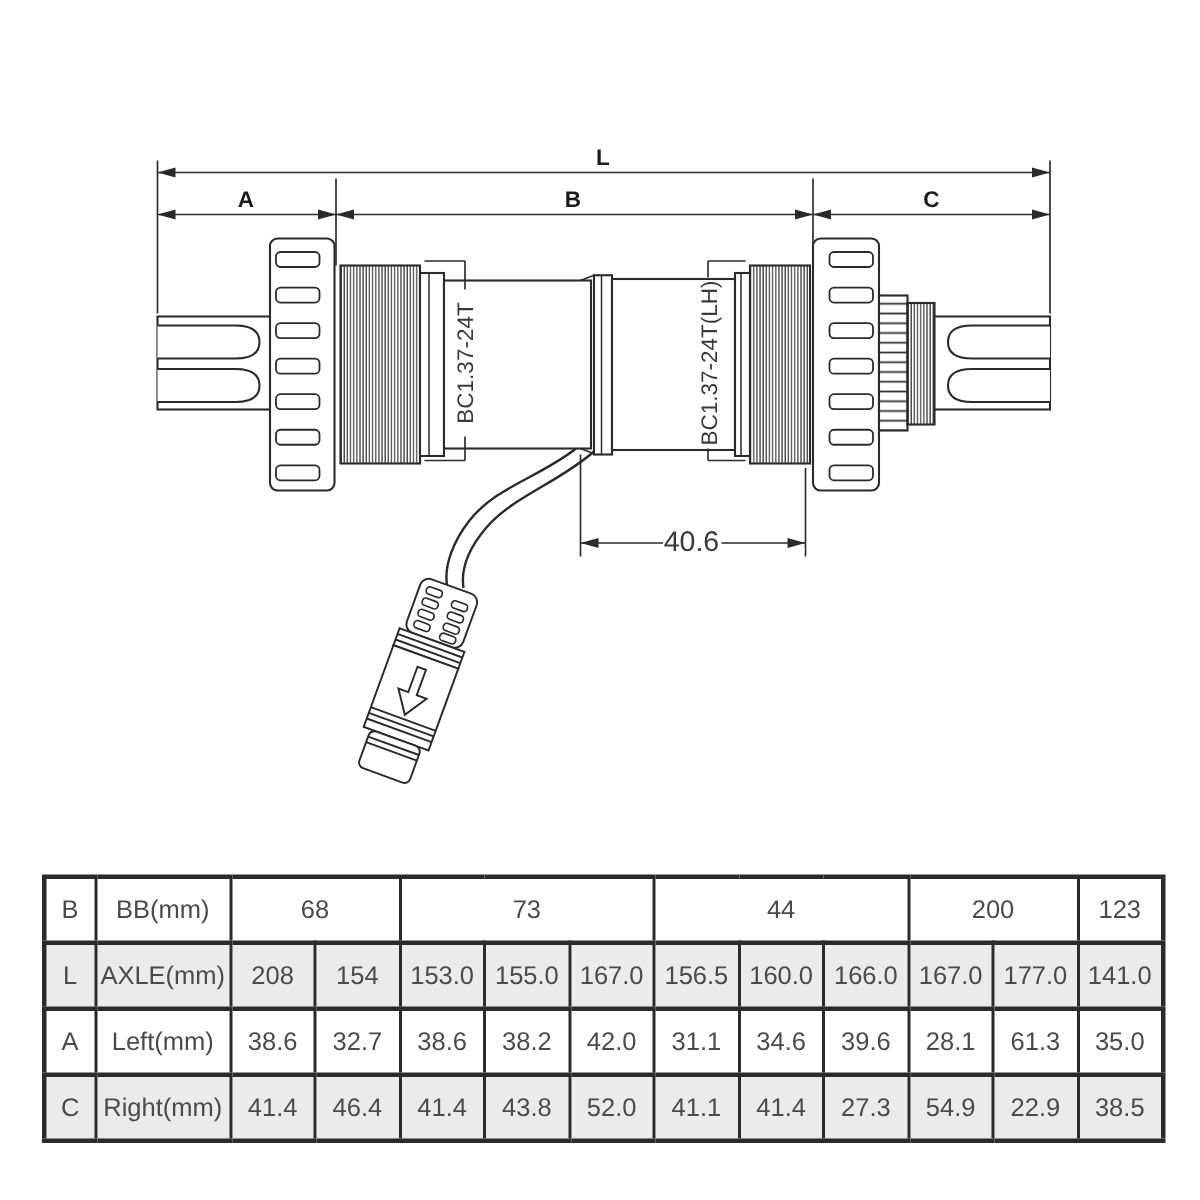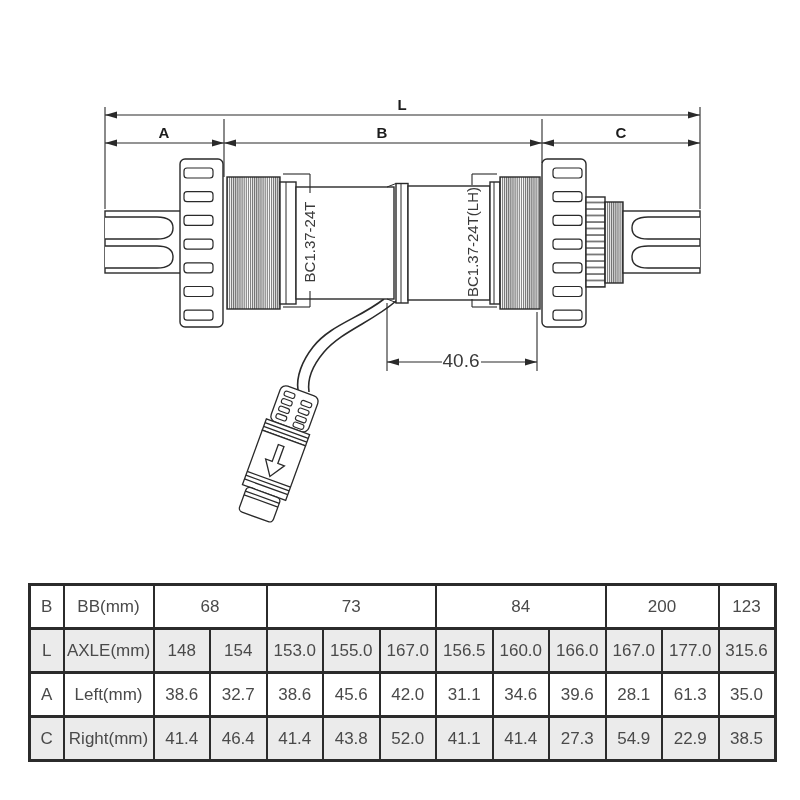--- a/index.html
+++ b/index.html
@@ -199,46 +199,46 @@
         <col class="c-val">
           <col class="c-val">
           <col class="c-val">
       </colgroup>
       <tbody>
           <tr>
         <td>B</td>
         <td>BB(mm)</td>
         <td colspan="2">68</td>
         <td colspan="3">73</td>
-        <td colspan="3">84</td>
+        <td colspan="3">44</td>
         <td colspan="2">200</td>
         <td>123</td>
       </tr>
       <tr class="alt">
         <td>L</td>
         <td>AXLE(mm)</td>
-        <td>148</td>
+        <td>208</td>
         <td>154</td>
         <td>153.0</td>
         <td>155.0</td>
         <td>167.0</td>
         <td>156.5</td>
         <td>160.0</td>
         <td>166.0</td>
         <td>167.0</td>
         <td>177.0</td>
-        <td>315.6</td>
+        <td>141.0</td>
       </tr>
       <tr>
         <td>A</td>
         <td>Left(mm)</td>
         <td>38.6</td>
         <td>32.7</td>
         <td>38.6</td>
-        <td>45.6</td>
+        <td>38.2</td>
         <td>42.0</td>
         <td>31.1</td>
         <td>34.6</td>
         <td>39.6</td>
         <td>28.1</td>
         <td>61.3</td>
         <td>35.0</td>
       </tr>
       <tr class="alt">
         <td>C</td>

